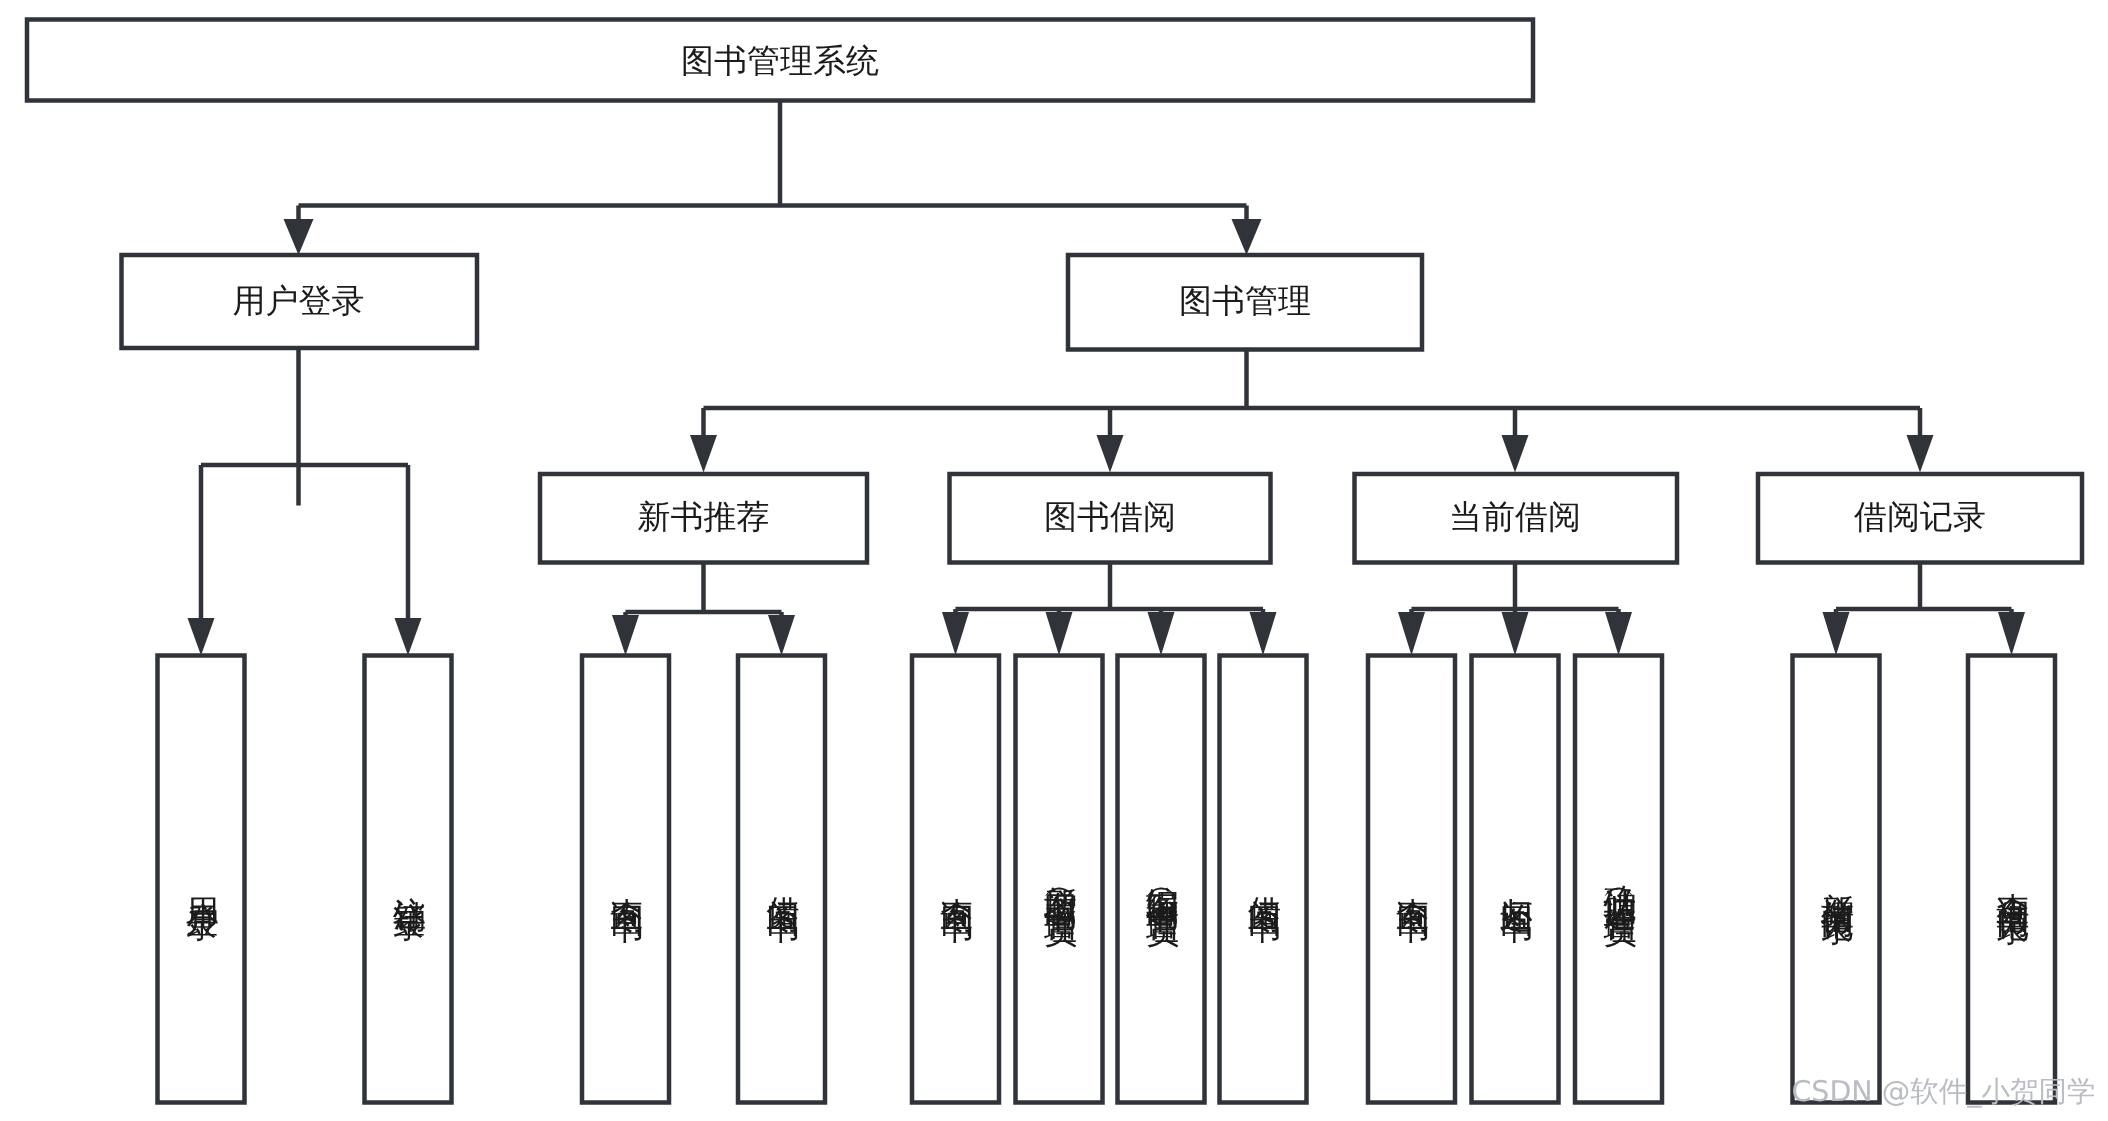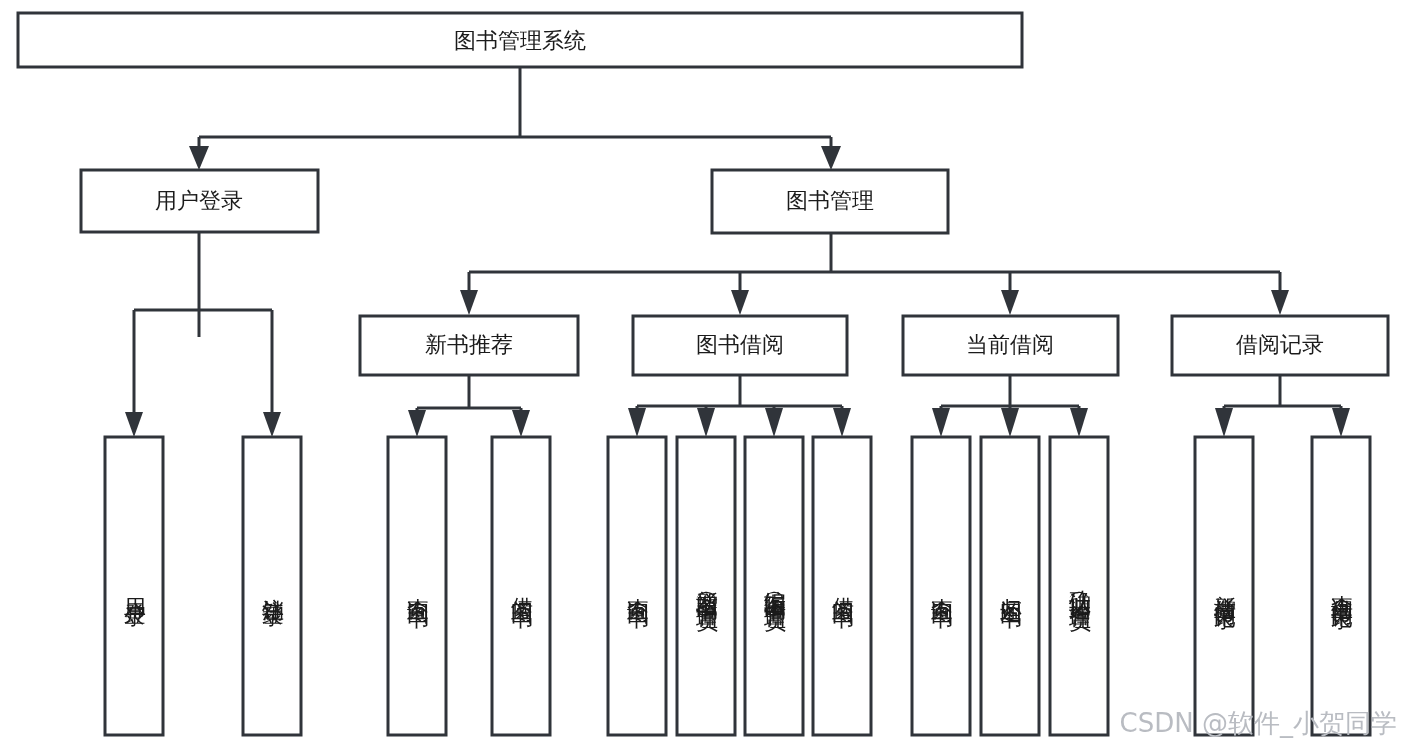--- a/index.html
+++ b/index.html
@@ -53,21 +53,21 @@
   .label-v {
     font-size: 22px;
     writing-mode: vertical-rl;
     text-orientation: upright;
     letter-spacing: 3px;
   }
   .watermark {
     position: absolute;
     right: 8px;
     bottom: 6px;
-    font-size: 26px;
+    font-size: 19px;
     color: #b9bcc2;
     font-family: "DejaVu Sans", "Liberation Sans", sans-serif;
     white-space: nowrap;
     user-select: none;
     padding-left: 17px;
   }
 </style>
 </head>
 <body>
 

